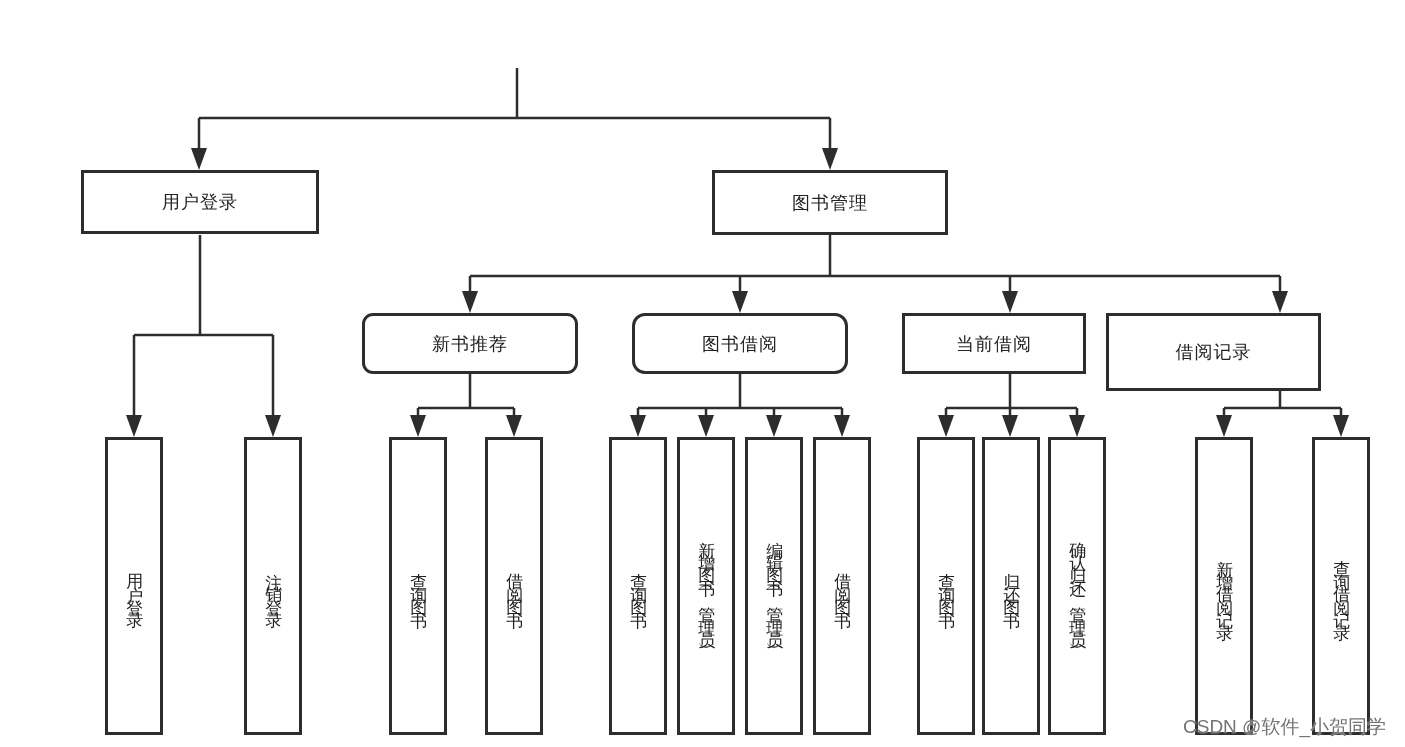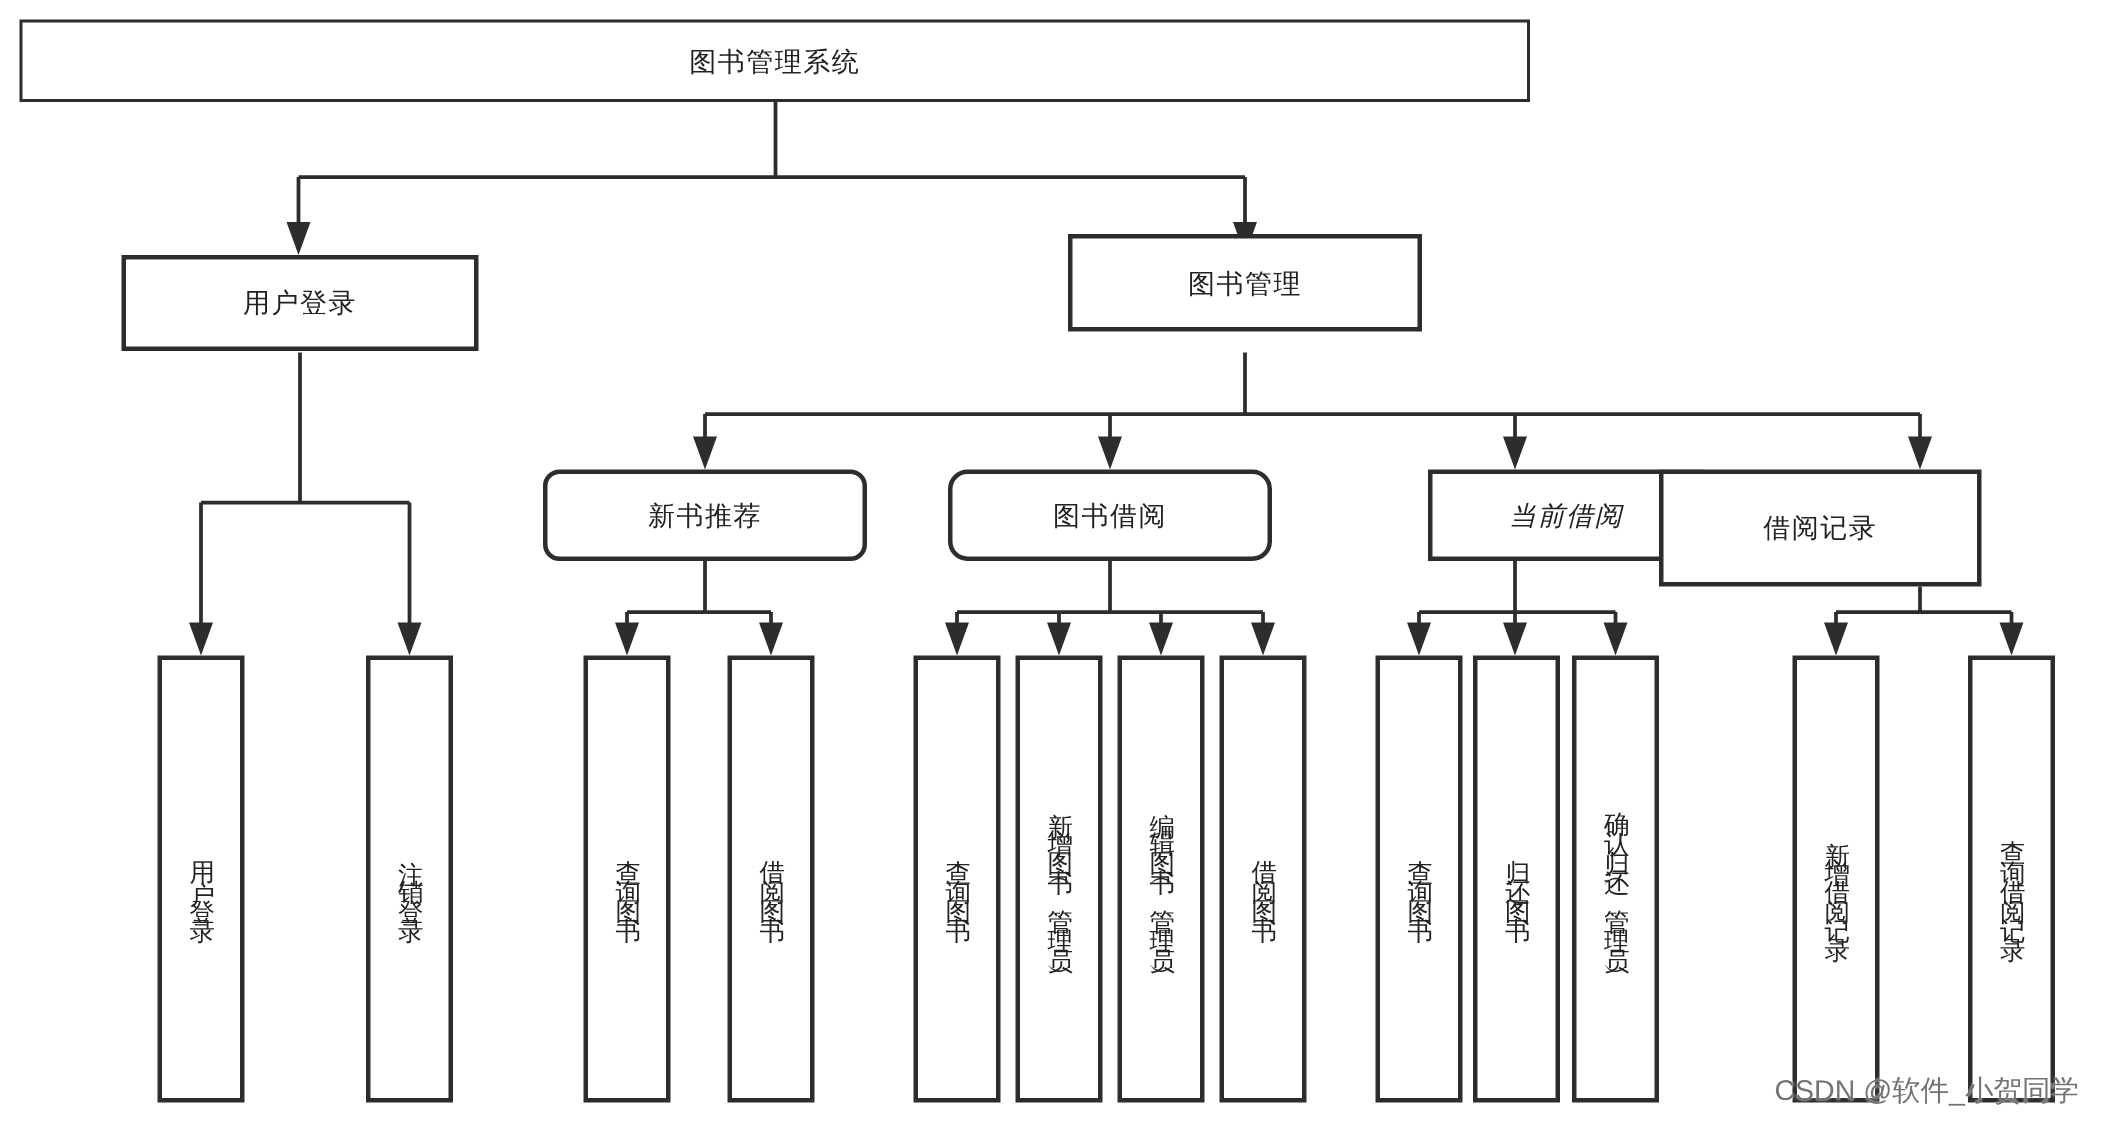--- a/index.html
+++ b/index.html
@@ -76,38 +76,35 @@
       <polygon points="766,415 782,415 774,437"></polygon>
       <polygon points="834,415 850,415 842,437"></polygon>
       <polygon points="938,415 954,415 946,437"></polygon>
       <polygon points="1002,415 1018,415 1010,437"></polygon>
       <polygon points="1069,415 1085,415 1077,437"></polygon>
       <polygon points="1216,415 1232,415 1224,437"></polygon>
       <polygon points="1333,415 1349,415 1341,437"></polygon>
     </g>
   </svg>
 
-  <div class="box root" style="left:13px;top:13px;width:1007px;height:55px;">
-    <span class="hlabel">图书管理系统</span>
-  </div>
 
   <div class="box" style="left:81px;top:170px;width:238px;height:64px;">
     <span class="hlabel">用户登录</span>
   </div>
-  <div class="box" style="left:712px;top:156px;width:236px;height:65px;">
+  <div class="box" style="left:712px;top:170px;width:236px;height:65px;">
     <span class="hlabel">图书管理</span>
   </div>
 
   <div class="box" style="left:362px;top:313px;width:216px;height:61px;border-radius:11px;">
     <span class="hlabel">新书推荐</span>
   </div>
   <div class="box" style="left:632px;top:313px;width:216px;height:61px;border-radius:13px;">
     <span class="hlabel">图书借阅</span>
   </div>
-  <div class="box" style="left:952px;top:313px;width:184px;height:61px;font-style:italic;">
+  <div class="box" style="left:902px;top:313px;width:184px;height:61px;">
     <span class="hlabel">当前借阅</span>
   </div>
   <div class="box" style="left:1106px;top:313px;width:215px;height:78px;">
     <span class="hlabel">借阅记录</span>
   </div>
 
   <div class="box leaf" style="left:105px;">
     <span class="vtext">用户登录</span>
   </div>
   <div class="box leaf" style="left:244px;">

